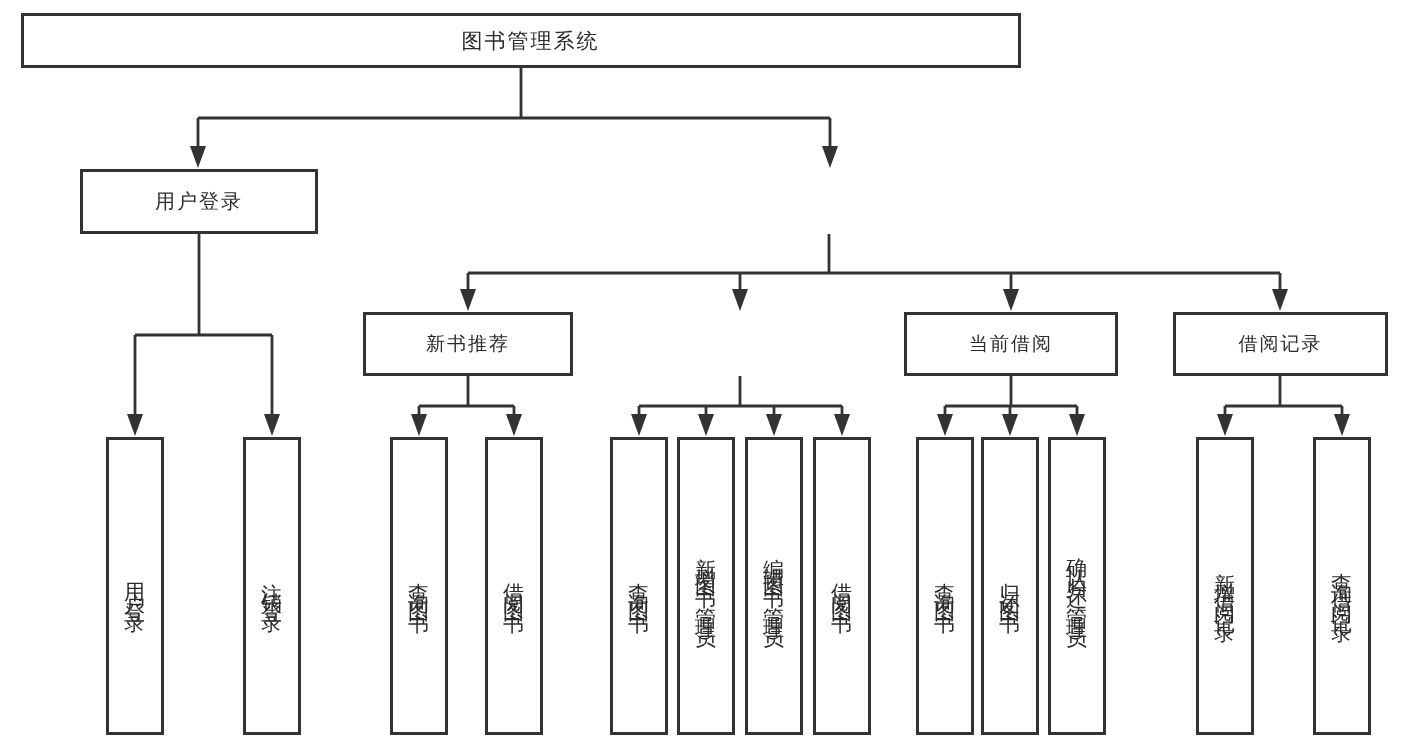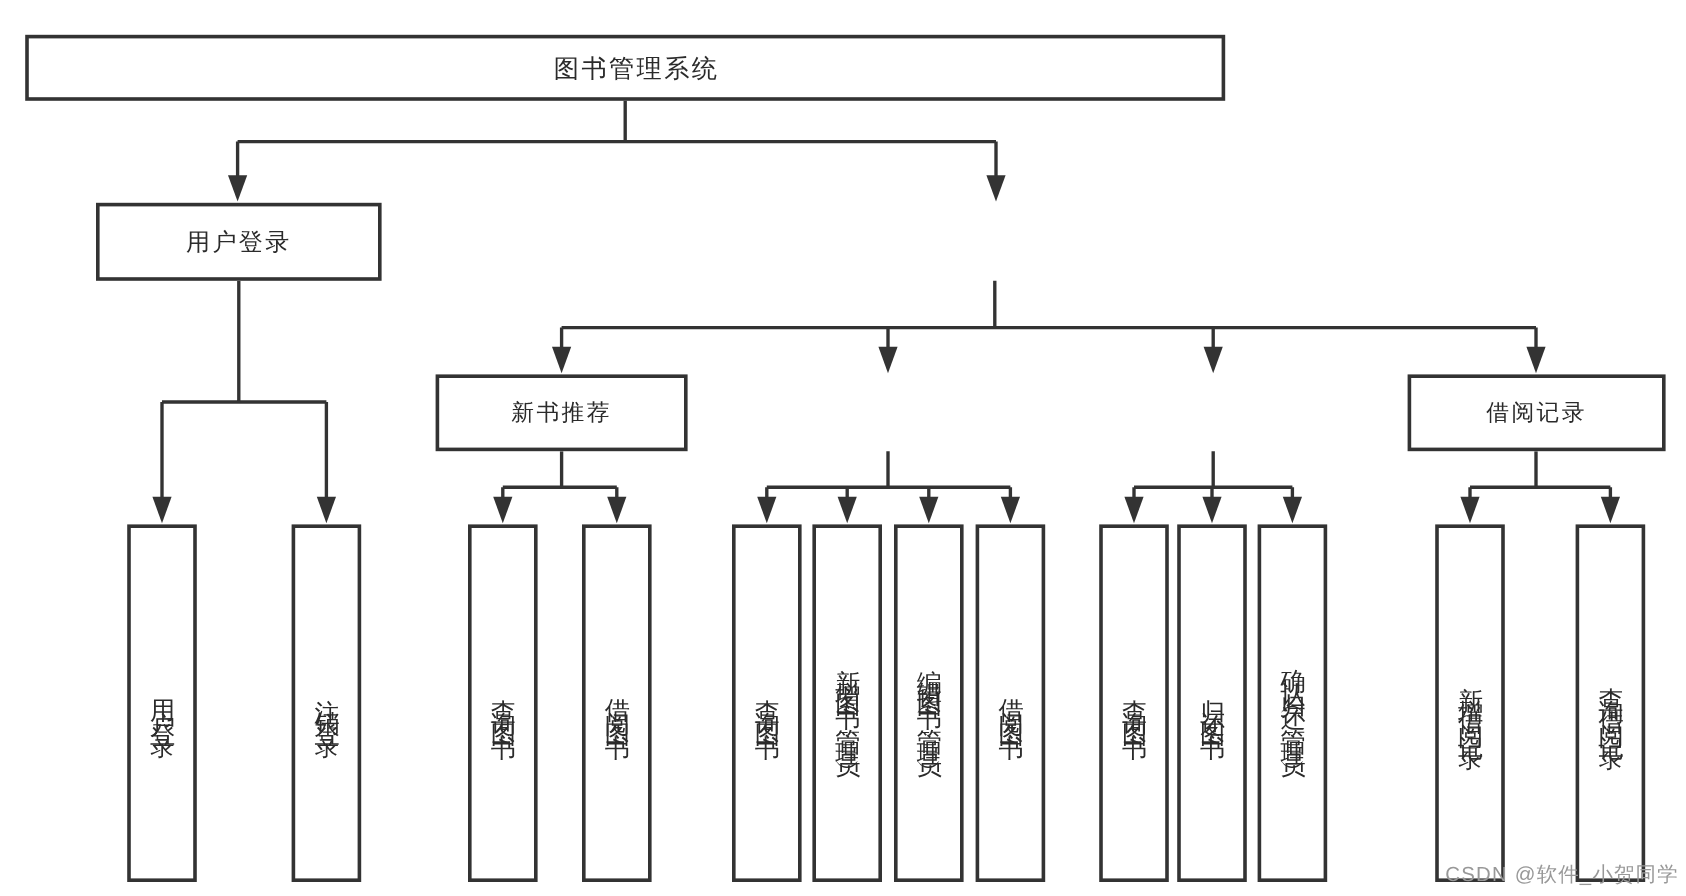--- a/index.html
+++ b/index.html
@@ -98,30 +98,33 @@
       <polygon points="766,414 782,414 774,436"></polygon>
       <polygon points="834,414 850,414 842,436"></polygon>
       <polygon points="937,414 953,414 945,436"></polygon>
       <polygon points="1002,414 1018,414 1010,436"></polygon>
       <polygon points="1069,414 1085,414 1077,436"></polygon>
       <polygon points="1217,414 1233,414 1225,436"></polygon>
       <polygon points="1334,414 1350,414 1342,436"></polygon>
     </g>
   </svg>
 
-  <div class="box root" style="left:21px; top:29px; width:1000px; height:55px;padding-left:19px;">
+  <div class="box root" style="left:21px; top:13px; width:1000px; height:55px;padding-left:19px;">
     <span class="lbl">图书管理系统</span>
   </div>
 
   <div class="box lvl2" style="left:80px; top:169px; width:238px; height:65px;">
     <span class="lbl">用户登录</span>
   </div>
 
   <div class="box lvl3" style="left:363px; top:312px; width:210px; height:64px;">
     <span class="lbl">新书推荐</span>
+  </div>
+  <div class="box lvl3" style="left:904px; top:312px; width:214px; height:64px;">
+    <span class="lbl">当前借阅</span>
   </div>
   <div class="box lvl3" style="left:1173px; top:312px; width:215px; height:64px;">
     <span class="lbl">借阅记录</span>
   </div>
 
   <div class="box leaf" style="left:106px; top:437px; width:58px; height:298px;">
     <span class="lbl">用户登录</span>
   </div>
   <div class="box leaf" style="left:243px; top:437px; width:58px; height:298px;">
     <span class="lbl">注销登录</span>
@@ -157,15 +160,14 @@
     <span class="lbl">确认归还（管理员）</span>
   </div>
 
   <div class="box leaf" style="left:1196px; top:437px; width:58px; height:298px;">
     <span class="lbl">新增借阅记录</span>
   </div>
   <div class="box leaf" style="left:1313px; top:437px; width:58px; height:298px;">
     <span class="lbl">查询借阅记录</span>
   </div>
 
-  <div class="watermark">CSDN @软件_小贺同学</div>
 
 </div>
 
 </body></html>

